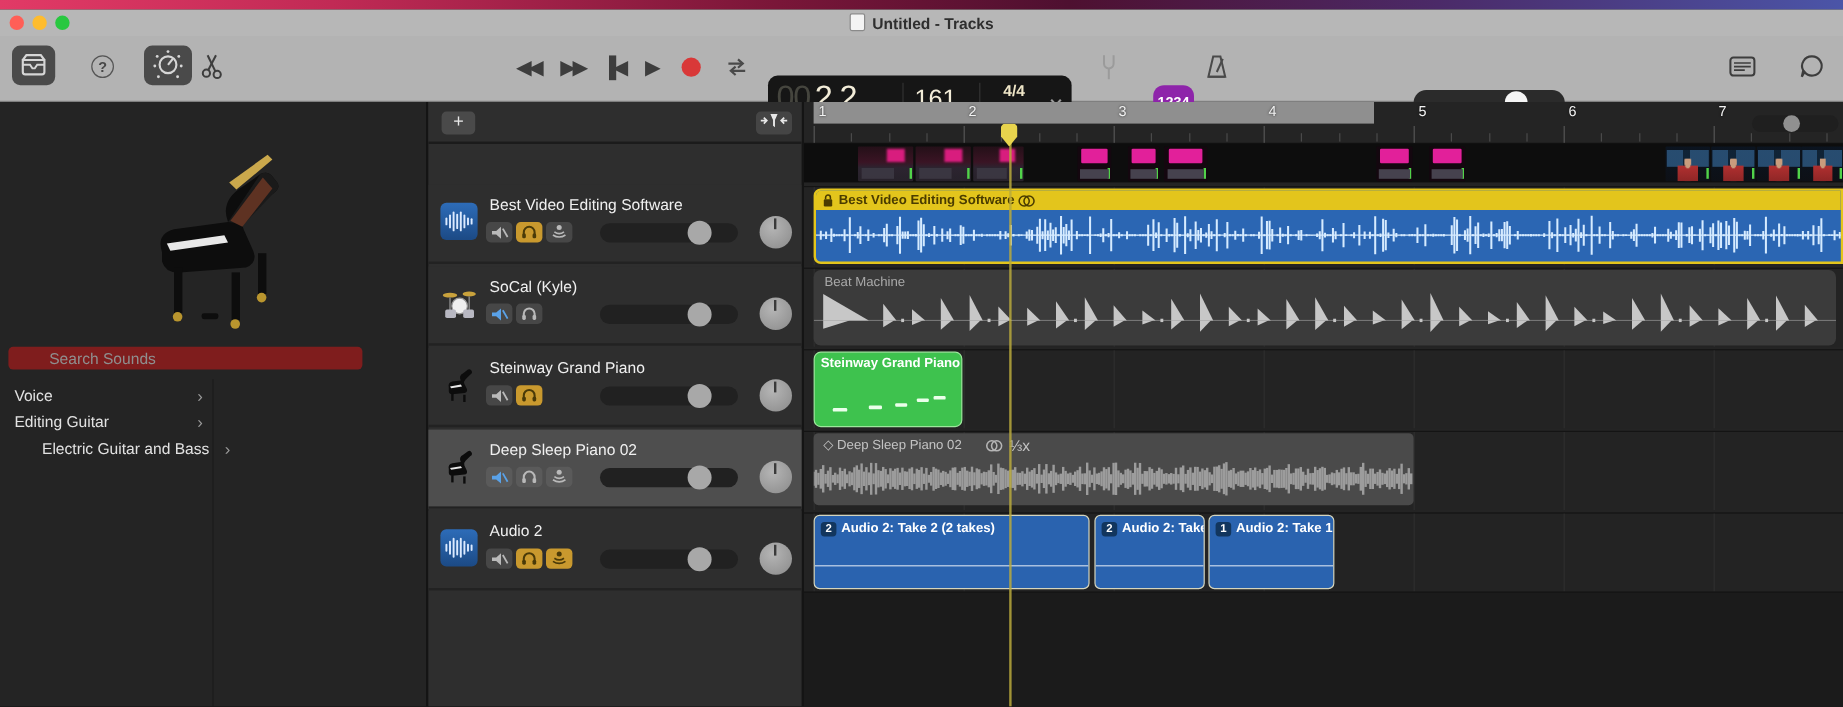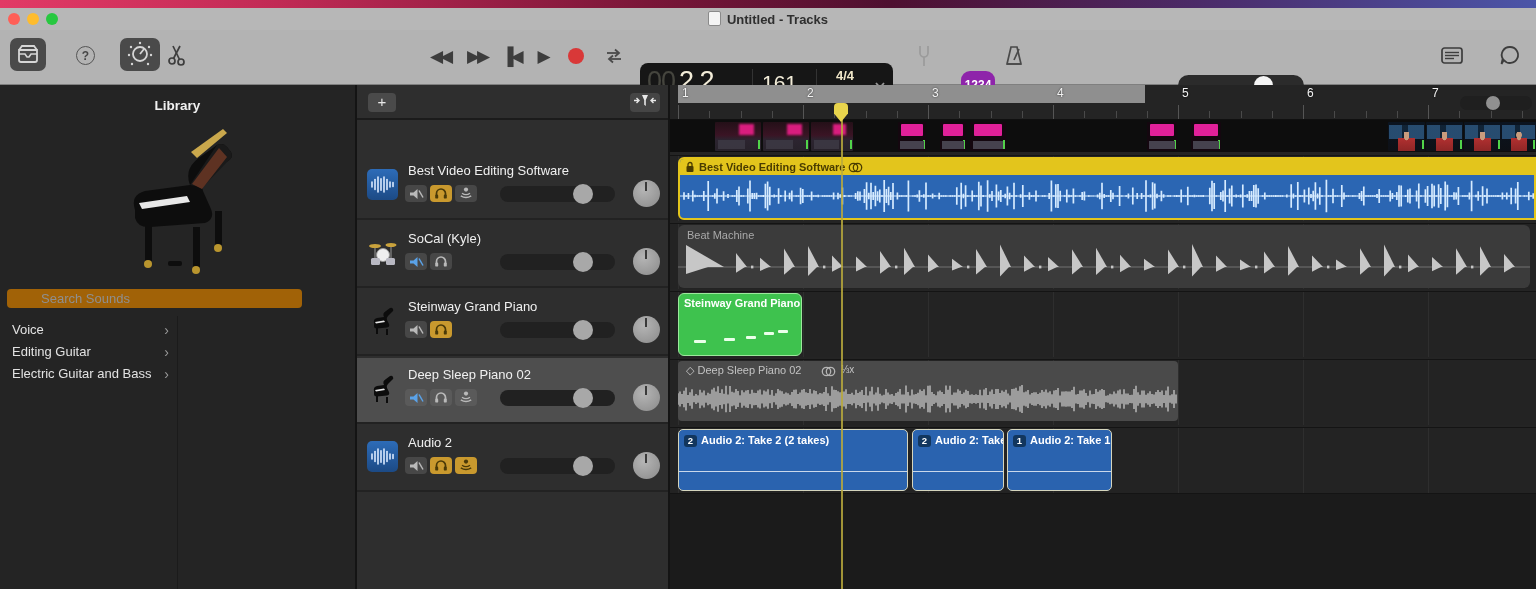--- a/index.html
+++ b/index.html
@@ -18,21 +18,21 @@
   .lcd-div{width:1px;height:33px;top:6px;background:#333;}
   .lcd-label{font-size:7px;color:#7d7d72;letter-spacing:.5px;}
   .lcd-big{font-size:27px;letter-spacing:-1px;}
   .lcd-dim{color:#45453e;}
   #count-badge{left:961px;top:41px;width:34px;height:28px;background:#8e24aa;border-radius:9px;color:#fff;font-size:12px;font-weight:bold;text-align:center;line-height:28px;}
   #master-vol{left:1178px;top:45px;width:126px;height:21px;background:#2b2b2b;border-radius:11px;}
   #master-vol .knob{position:absolute;left:76px;top:1px;width:19px;height:19px;border-radius:50%;background:#f5f5f5;}
   
   #library{left:0;top:85px;width:357px;height:504px;background:#242424;border-right:2px solid #141414;box-sizing:border-box;}
   #lib-title{top:13px;width:100%;text-align:center;color:#f0f0f0;font-size:13.5px;font-weight:bold;}
-  #search{left:7px;top:204px;width:295px;height:19px;background:#a16207;border:none;border-radius:4px;color:#cfcfcf;font-size:13px;padding:0 4px 0 34px;box-sizing:border-box;outline:none;}
+  #search{left:7px;top:204px;width:295px;height:19px;background:#7f1d1d;border:none;border-radius:4px;color:#cfcfcf;font-size:13px;padding:0 4px 0 34px;box-sizing:border-box;outline:none;}
   #search::placeholder{color:#8f8f8f;}
   #lib-divider{left:177px;top:231px;width:1px;height:273px;background:#1b1b1b;}
   .lib-item{height:22px;line-height:22px;color:#e2e2e2;font-size:13px;padding-left:12px;width:165px;position:relative;}
   .lib-item .chev{position:absolute;right:8px;color:#9a9a9a;font-size:14px;}
   
   #headers{left:357px;top:85px;width:313px;height:504px;background:#2e2e2e;border-right:2px solid #141414;box-sizing:border-box;}
   #hdr-top{left:0;top:0;width:311px;height:35px;background:#2e2e2e;border-bottom:2px solid #1b1b1b;box-sizing:border-box;}
   #add-track{left:11px;top:8px;width:28px;height:19px;background:#4a4a4a;border-radius:4px;color:#e8e8e8;font-size:15px;text-align:center;line-height:18px;}
   #filter-tracks{left:273px;top:8px;width:30px;height:19px;background:#454545;border-radius:4px;text-align:center;line-height:17px;}
   #movie-row{left:0;top:37px;width:311px;height:30px;background:#3f3f3f;border-bottom:2px solid #1b1b1b;box-sizing:border-box;}
@@ -202,21 +202,20 @@
         </svg>
     </div>
     <div class="abs" style="left:1498px;top:14px;">
       <svg width="24" height="24" viewBox="0 0 24 24">
           <path d="M12 3 a8 8 0 1 1 -6.2 13 L3.5 20 l1.2 -5.2 A8 8 0 0 1 12 3 z" fill="none" stroke="#3d3d3d" stroke-width="1.8"></path>
         </svg>
     </div>
   </div>
 
   <div class="abs" id="library">
-    <div class="abs" id="lib-title">Library</div>
     <svg class="abs" style="left:95px;top:30px;" width="170" height="160" viewBox="0 0 170 160">
       <path d="M40 95 Q35 80 50 76 L95 70 Q88 52 108 40 L122 30 q6 -3 10 2 l4 5 q3 5 -3 9 L112 60 q-8 6 -4 16 l8 18 q4 10 -6 14 l-55 4 q-12 1 -15 -9 z" fill="#0d0d0d"></path>
       <path d="M95 70 L122 30 q6 -3 10 2 l4 5 q3 5 -3 9 L108 72 z" fill="#1a1a1a"></path>
       <path d="M97 69 L124 33 l8 9 -25 32 z" fill="#5e3222"></path>
       <path d="M96 37 L128 14 l4 4 -30 25 z" fill="#caa84c"></path>
       <path d="M44 88 l48 -7 3 6 -48 7 z" fill="#e8e8e8"></path>
       <rect x="50" y="108" width="7" height="38" fill="#0d0d0d"></rect>
       <rect x="98" y="112" width="7" height="40" fill="#0d0d0d"></rect>
       <rect x="120" y="96" width="7" height="34" fill="#0d0d0d"></rect>
       <circle cx="53" cy="149" r="4" fill="#b9952e"></circle>
@@ -227,21 +226,21 @@
     <svg class="abs" style="left:13px;top:207px;" width="26" height="14" viewBox="0 0 26 14">
         <circle cx="7" cy="6" r="4.5" fill="none" stroke="#9a9a9a" stroke-width="1.6"></circle>
         <line x1="10.5" y1="9.5" x2="13.5" y2="12.5" stroke="#9a9a9a" stroke-width="1.6"></line>
         <path d="M17 5 l3 3.5 L23 5" fill="none" stroke="#9a9a9a" stroke-width="1.5"></path>
       </svg>
     <input class="abs" id="search" type="text" placeholder="Search Sounds" style="">
     <div class="abs" id="lib-divider"></div>
     <div class="abs" id="lib-list" style="left:0;top:234px;width:177px;">
         <div class="lib-item" style="position: relative;"><span>Voice</span><span class="chev">›</span></div>
         <div class="lib-item" style="position: relative;"><span>Editing Guitar</span><span class="chev">›</span></div>
-        <div class="lib-item" style="position: relative;"><span>Electric Guitar and Bass</span><span class="chev">›</span></div>
+        <div class="lib-item" style="position: relative; margin-left: 23px;"><span>Electric Guitar and Bass</span><span class="chev">›</span></div>
       </div>
   </div>
 
   <div class="abs" id="headers">
     <div class="abs" id="hdr-top">
       <div class="abs" id="add-track">+</div>
       <div class="abs" id="filter-tracks">
         <svg width="26" height="15" viewBox="0 0 26 15">
             <path d="M10 2 h6 l-2.2 5 v6 l-1.6 -1.2 v-4.8 z" fill="#e8e8e8"></path>
             <path d="M2 7.5 l4 0 M4.5 5 L7 7.5 L4.5 10" stroke="#e8e8e8" stroke-width="1.4" fill="none"></path>
@@ -1040,21 +1039,21 @@
           <div class="gridline" style="left: 383px;"></div>
           <div class="gridline" style="left: 508px;"></div>
           <div class="gridline" style="left: 633px;"></div>
           <div class="gridline" style="left: 758px;"></div>
           <div class="rgn-loop" style="left: 8px; width: 500px;">
             <div class="lbl"><span>◇ </span><span>Deep Sleep Piano 02</span></div>
             <svg width="15" height="11" viewBox="0 0 15 11" style="position: absolute; left: 143px; top: 5px;">
               <circle cx="5.5" cy="5.5" r="4.2" fill="none" stroke="#b5b5b5" stroke-width="1.3"></circle>
               <circle cx="9.5" cy="5.5" r="4.2" fill="none" stroke="#b5b5b5" stroke-width="1.3"></circle>
             </svg>
-            <div style="position: absolute; left: 163px; top: 3px; font-size: 10px; color: rgb(195, 195, 195);">⅓x</div>
+            <div style="position: absolute; left: 163px; top: 3px; font-size: 13px; color: rgb(195, 195, 195);">⅓x</div>
             <svg width="500" height="40" viewBox="0 0 500 40" style="position: absolute; left: 0px; top: 18px;">
               <g stroke="#a5a5a5" stroke-width="2" opacity="0.9">
                 <line x1="0" y1="14.2" x2="0" y2="25.8"></line>
                 <line x1="2" y1="12.5" x2="2" y2="27.5"></line>
                 <line x1="4" y1="15.0" x2="4" y2="25.0"></line>
                 <line x1="6" y1="11.8" x2="6" y2="28.2"></line>
                 <line x1="8" y1="8.6" x2="8" y2="31.4"></line>
                 <line x1="10" y1="16.0" x2="10" y2="24.0"></line>
                 <line x1="12" y1="13.2" x2="12" y2="26.8"></line>
                 <line x1="14" y1="10.3" x2="14" y2="29.7"></line>

